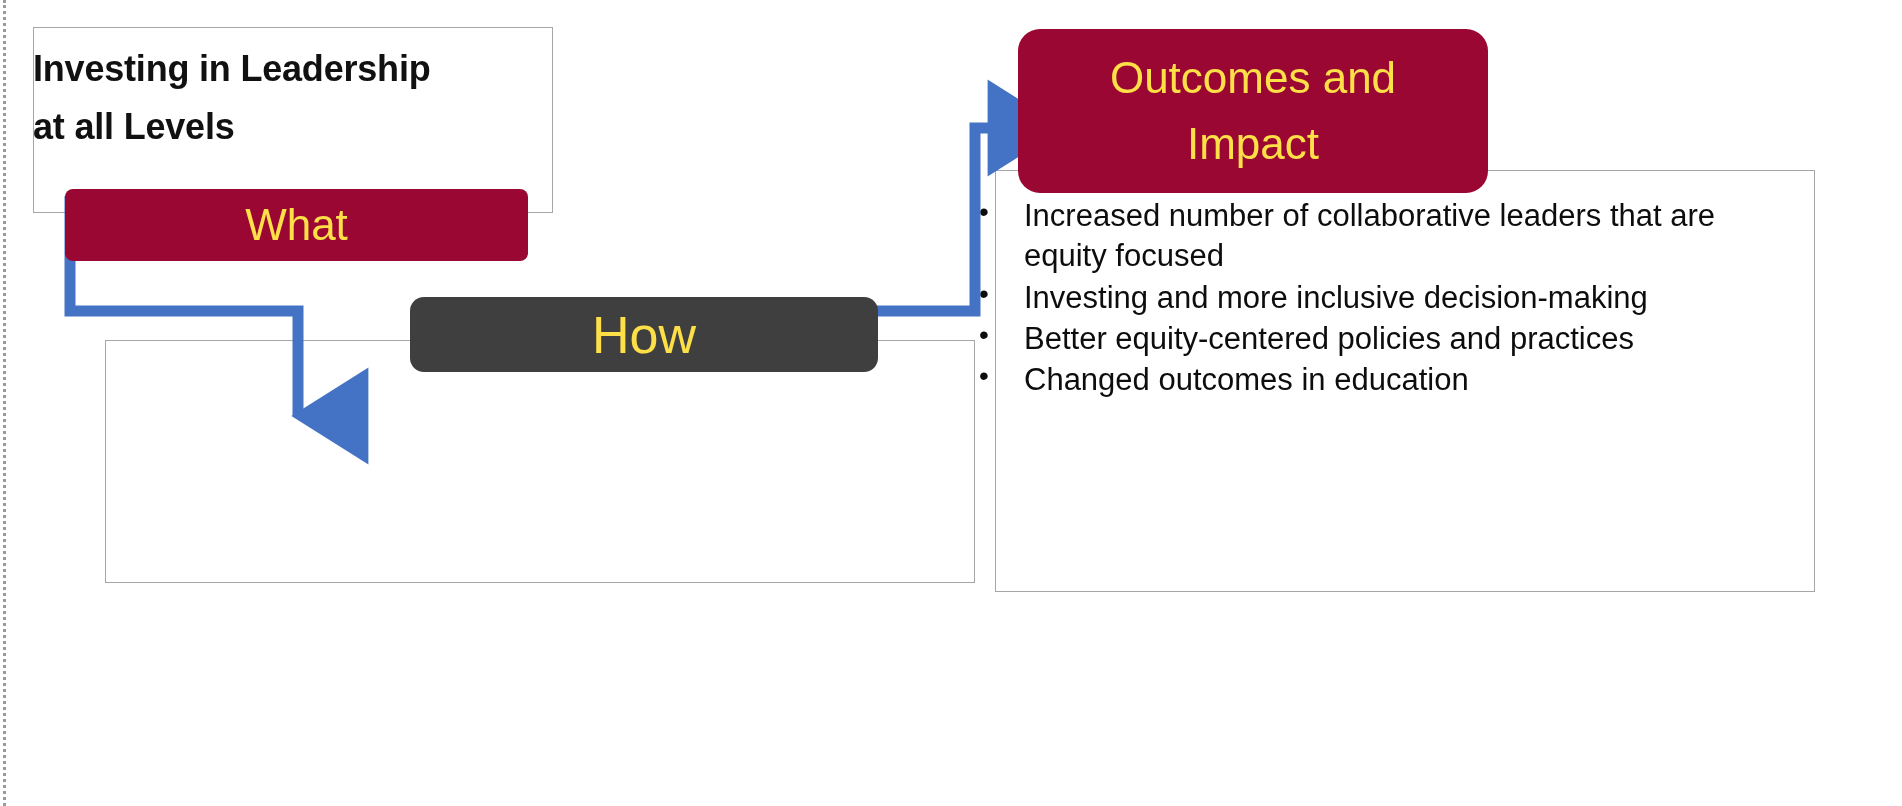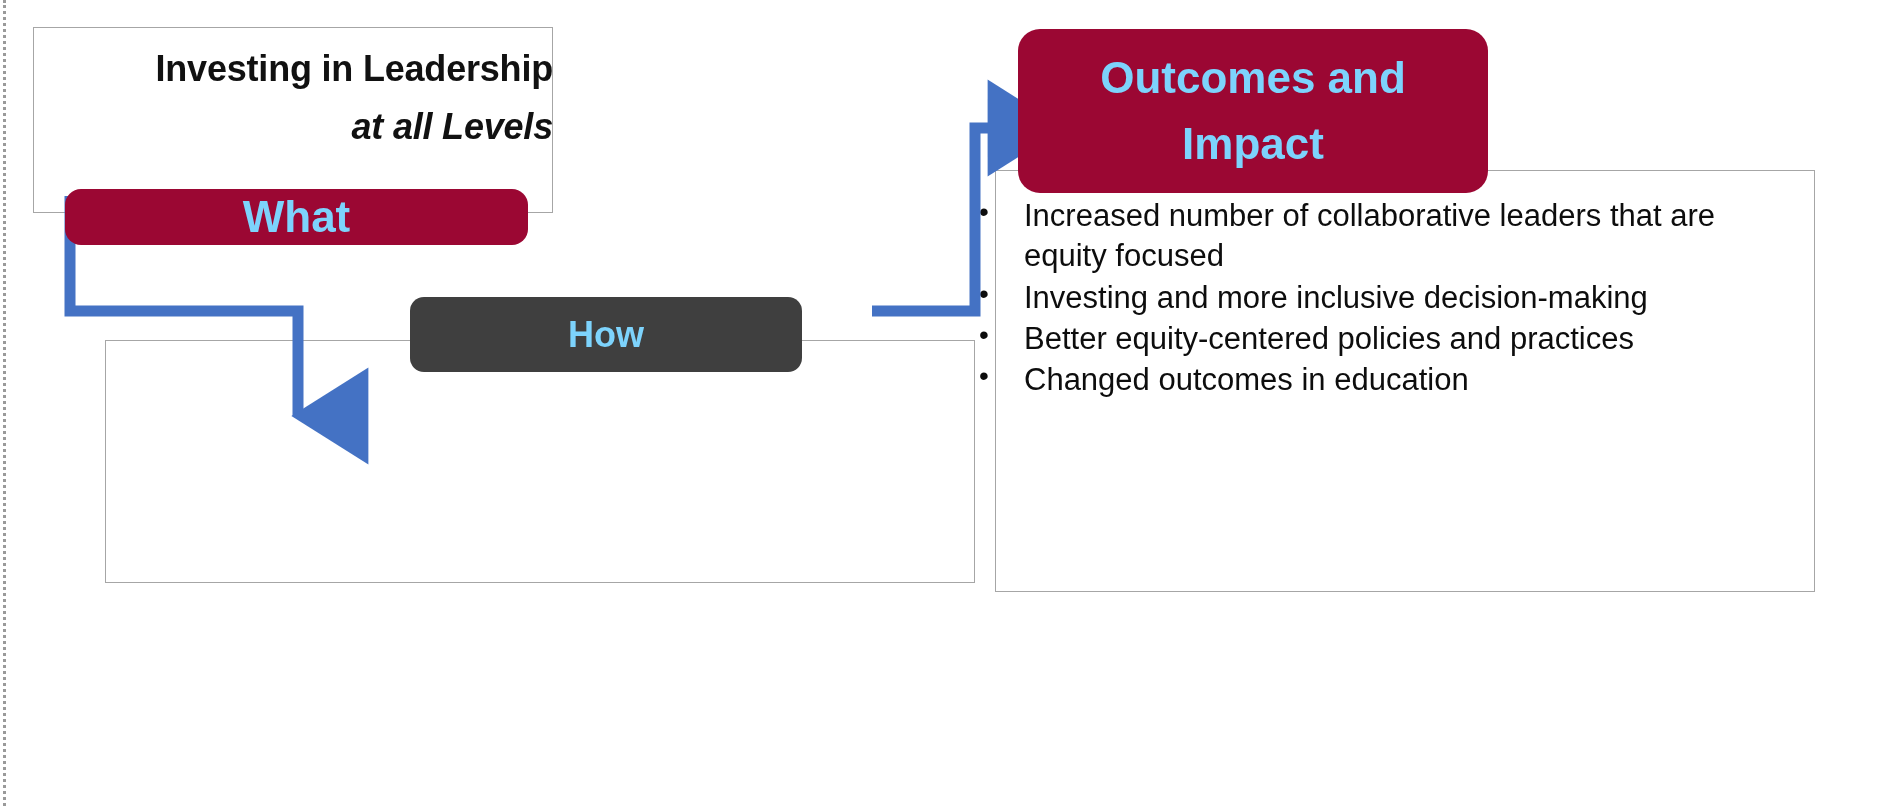--- a/index.html
+++ b/index.html
@@ -37,55 +37,55 @@
     border: 1.5px solid #a6a6a6;
     background: #ffffff;
   }
 
   
   .what-heading {
     position: absolute;
     left: 33px;
     top: 40px;
     width: 520px;
-    text-align: right;
+    text-align: left;
     font-size: 36px;
     font-weight: bold;
     color: #111111;
     line-height: 1.62;
     letter-spacing: -0.2px;
   }
-  .what-heading .line2 { display: block; font-style: italic; }
+  .what-heading .line2 { display: block; }
 
   
   .pill {
     position: absolute;
     box-sizing: border-box;
     display: flex;
     align-items: center;
     justify-content: center;
-    color: #7dd3fc;
-    font-weight: bold;
+    color: #fde047;
+    font-weight: normal;
     text-align: center;
   }
   .pill.crimson { background: #9B0733; }
   .pill.charcoal { background: #3F3F3F; }
 
   #pill-what {
     left: 65px; top: 189px;
-    width: 463px; height: 56px;
-    border-radius: 16px;
+    width: 463px; height: 72px;
+    border-radius: 8px;
     font-size: 44px;
     z-index: 6;
   }
   #pill-how {
     left: 410px; top: 297px;
-    width: 392px; height: 75px;
+    width: 468px; height: 75px;
     border-radius: 14px;
-    font-size: 36px;
+    font-size: 52px;
     z-index: 6;
   }
   #pill-outcomes {
     left: 1018px; top: 29px;
     width: 470px; height: 164px;
     border-radius: 22px;
     font-size: 44px;
     line-height: 1.5;
     flex-direction: column;
     z-index: 6;

